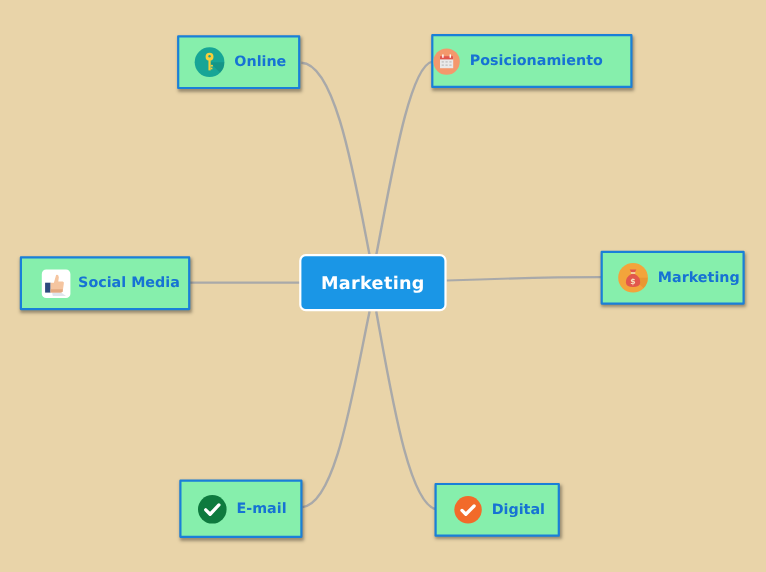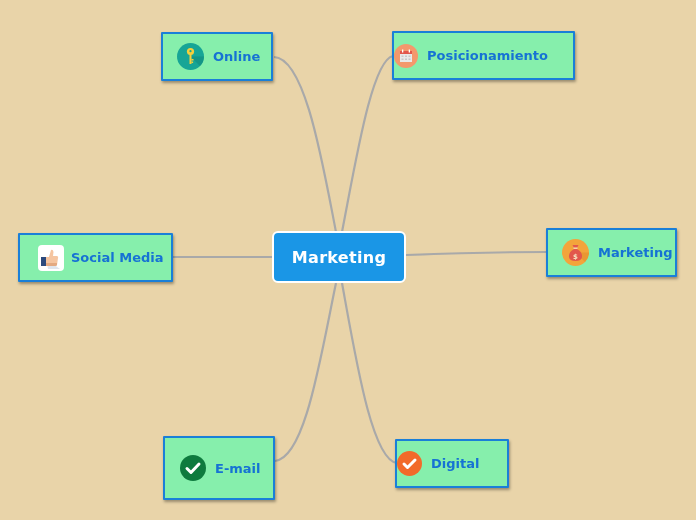--- a/index.html
+++ b/index.html
@@ -152,30 +152,30 @@
         <path d="M13.5 13.5 L27 27 L27 13.5 Z" fill="#e08a2a" opacity="0.5"></path>
         <path d="M10.5 6 L16.5 6 L15 9 L12 9 Z" fill="#e2574c"></path>
         <rect x="11.5" y="8.5" width="4" height="1.3" fill="#f6e3c0"></rect>
         <path d="M12 10 Q6.5 13 7 18 Q7.5 22 13.5 22 Q19.5 22 20 18 Q20.5 13 15 10 Z" fill="#e2574c"></path>
         <text x="13.5" y="19.5" font-size="7" font-weight="bold" fill="#f6e3c0" text-anchor="middle" font-family="DejaVu Sans, sans-serif">$</text>
       </svg>
     </span>
     <span class="label">Marketing</span>
   </div>
 
-  <div class="node" style="left:163px; top:436px; width:112px; height:64px; padding-left:15px;">
+  <div class="node" style="left:163px; top:436px; width:112px; height:53px; padding-left:15px;">
     <span class="icon" style="background:#0e7a3e; width:26px; height:26px;">
       <svg width="26" height="26" viewBox="0 0 26 26">
         <path d="M7 13.5 L11 17.5 L19 9" stroke="#ffffff" stroke-width="3" fill="none" stroke-linecap="round" stroke-linejoin="round"></path>
       </svg>
     </span>
     <span class="label">E-mail</span>
   </div>
 
-  <div class="node" style="left:395px; top:439px; width:114px; height:49px; ">
+  <div class="node" style="left:395px; top:439px; width:114px; height:49px; padding-left:16px;">
     <span class="icon" style="background:#f26a2a; width:25px; height:25px;">
       <svg width="25" height="25" viewBox="0 0 25 25">
         <path d="M7 13 L10.5 16.5 L18 9" stroke="#ffffff" stroke-width="3" fill="none" stroke-linecap="round" stroke-linejoin="round"></path>
       </svg>
     </span>
     <span class="label">Digital</span>
   </div>
 
 </div>
 

